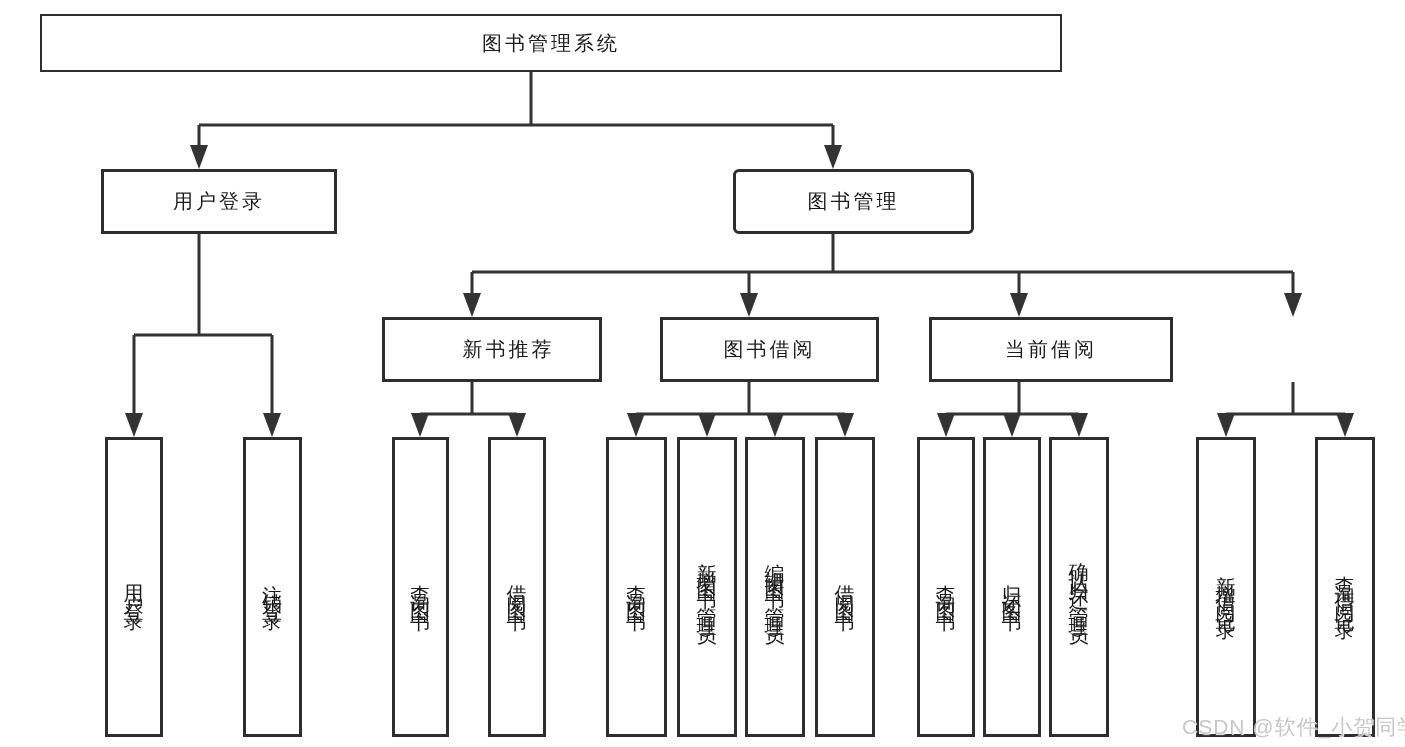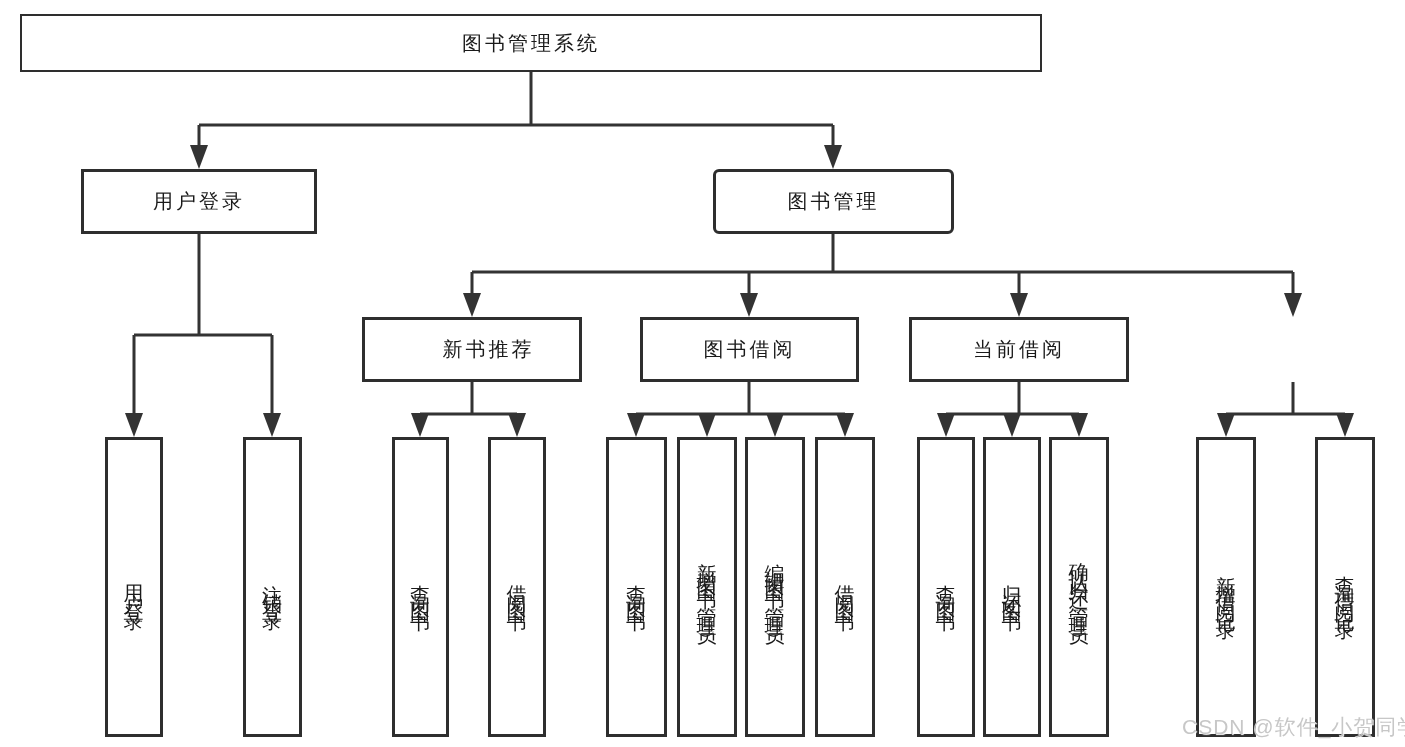--- a/index.html
+++ b/index.html
@@ -35,20 +35,21 @@
     font-size: 20px;
     color: #1a1a1a;
     z-index: 2;
   }
   .box.root {
     border-width: 2px;
     letter-spacing: 3px;
   }
   .box.h {
     letter-spacing: 3px;
+    margin-left: 20px;
   }
   .box.v {
     writing-mode: vertical-rl;
     text-orientation: mixed;
     letter-spacing: 9px;
     line-height: 1;
     text-align: center;
   }
   .watermark {
     position: absolute;
@@ -114,21 +115,21 @@
     </g>
   </svg>
 
   <div class="box h root" style="left:20px; top:14px; width:1022px; height:58px;">图书管理系统</div>
 
   <div class="box h" style="left:81px; top:169px; width:236px; height:65px;">用户登录</div>
   <div class="box h" style="left:713px; top:169px; width:241px; height:65px;border-radius:6px;">图书管理</div>
 
   <div class="box h" style="left:362px; top:317px; width:220px; height:65px;padding-left:33px;">新书推荐</div>
   <div class="box h" style="left:640px; top:317px; width:219px; height:65px;">图书借阅</div>
-  <div class="box h" style="left:909px; top:317px; width:220px; height:65px;">当前借阅</div>
+  <div class="box h" style="left:909px; top:317px; width:244px; height:65px;">当前借阅</div>
 
   <div class="box v" style="left:105px; top:437px; width:58px; height:300px;">用户登录</div>
   <div class="box v" style="left:243px; top:437px; width:59px; height:300px;">注销登录</div>
 
   <div class="box v" style="left:392px; top:437px; width:57px; height:300px;">查询图书</div>
   <div class="box v" style="left:488px; top:437px; width:58px; height:300px;">借阅图书</div>
 
   <div class="box v" style="left:606px; top:437px; width:61px; height:300px;">查询图书</div>
   <div class="box v" style="left:677px; top:437px; width:60px; height:300px;">新增图书（管理员）</div>
   <div class="box v" style="left:745px; top:437px; width:60px; height:300px;">编辑图书（管理员）</div>

